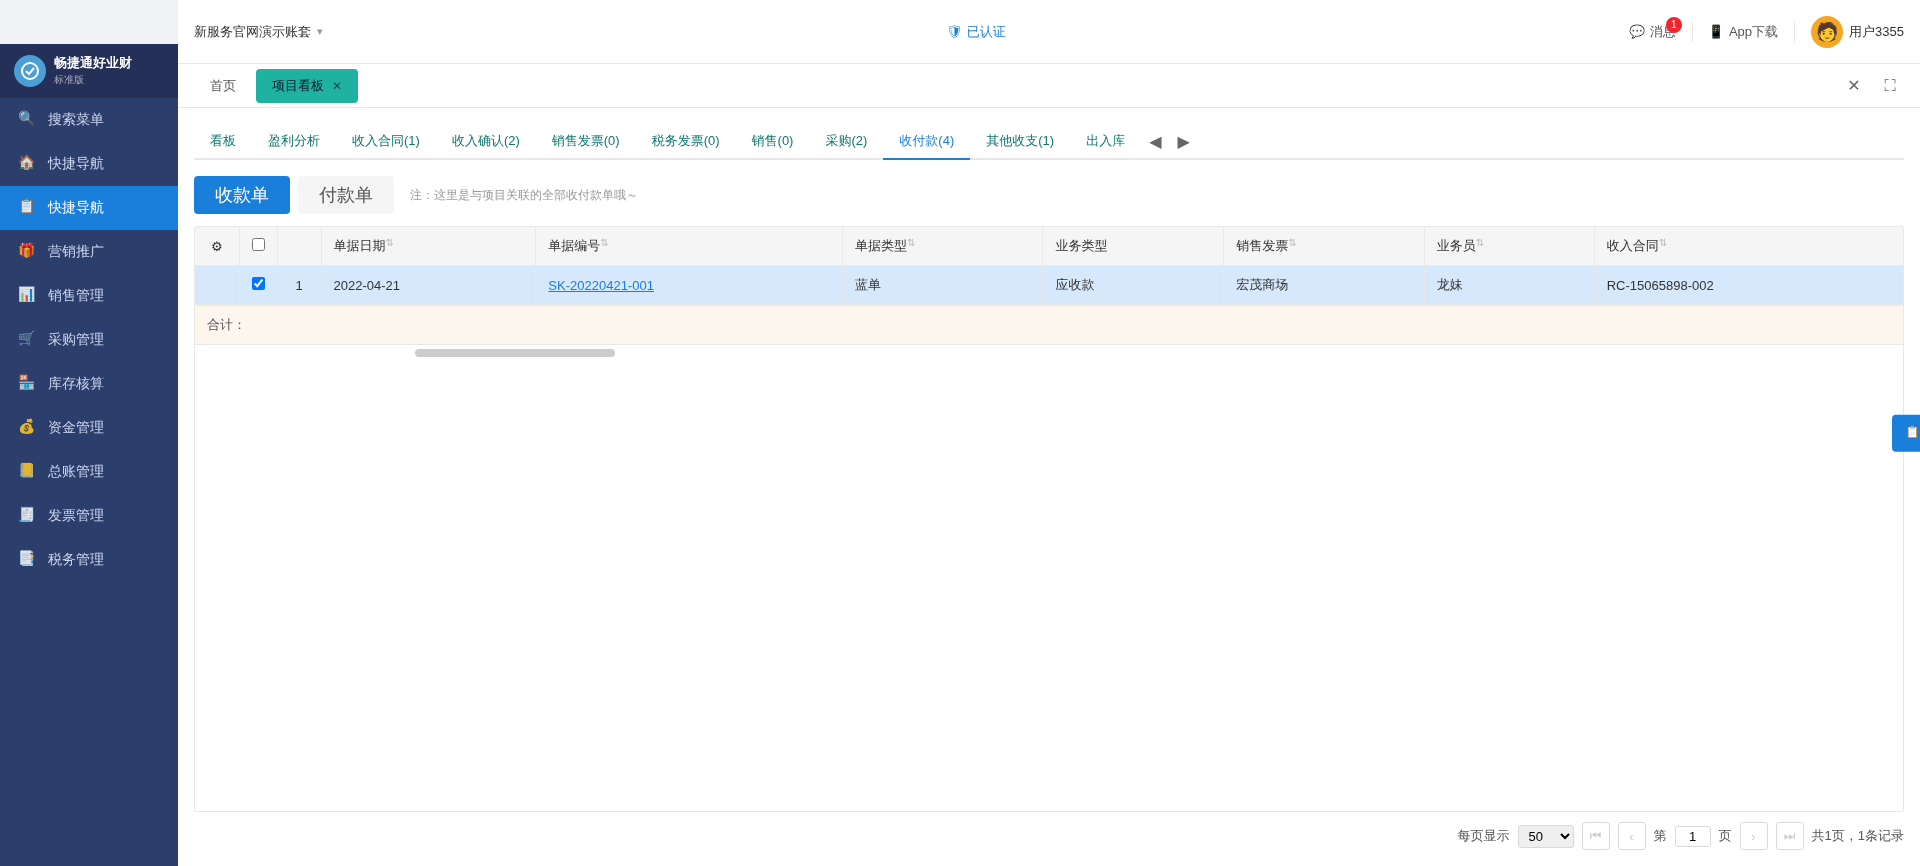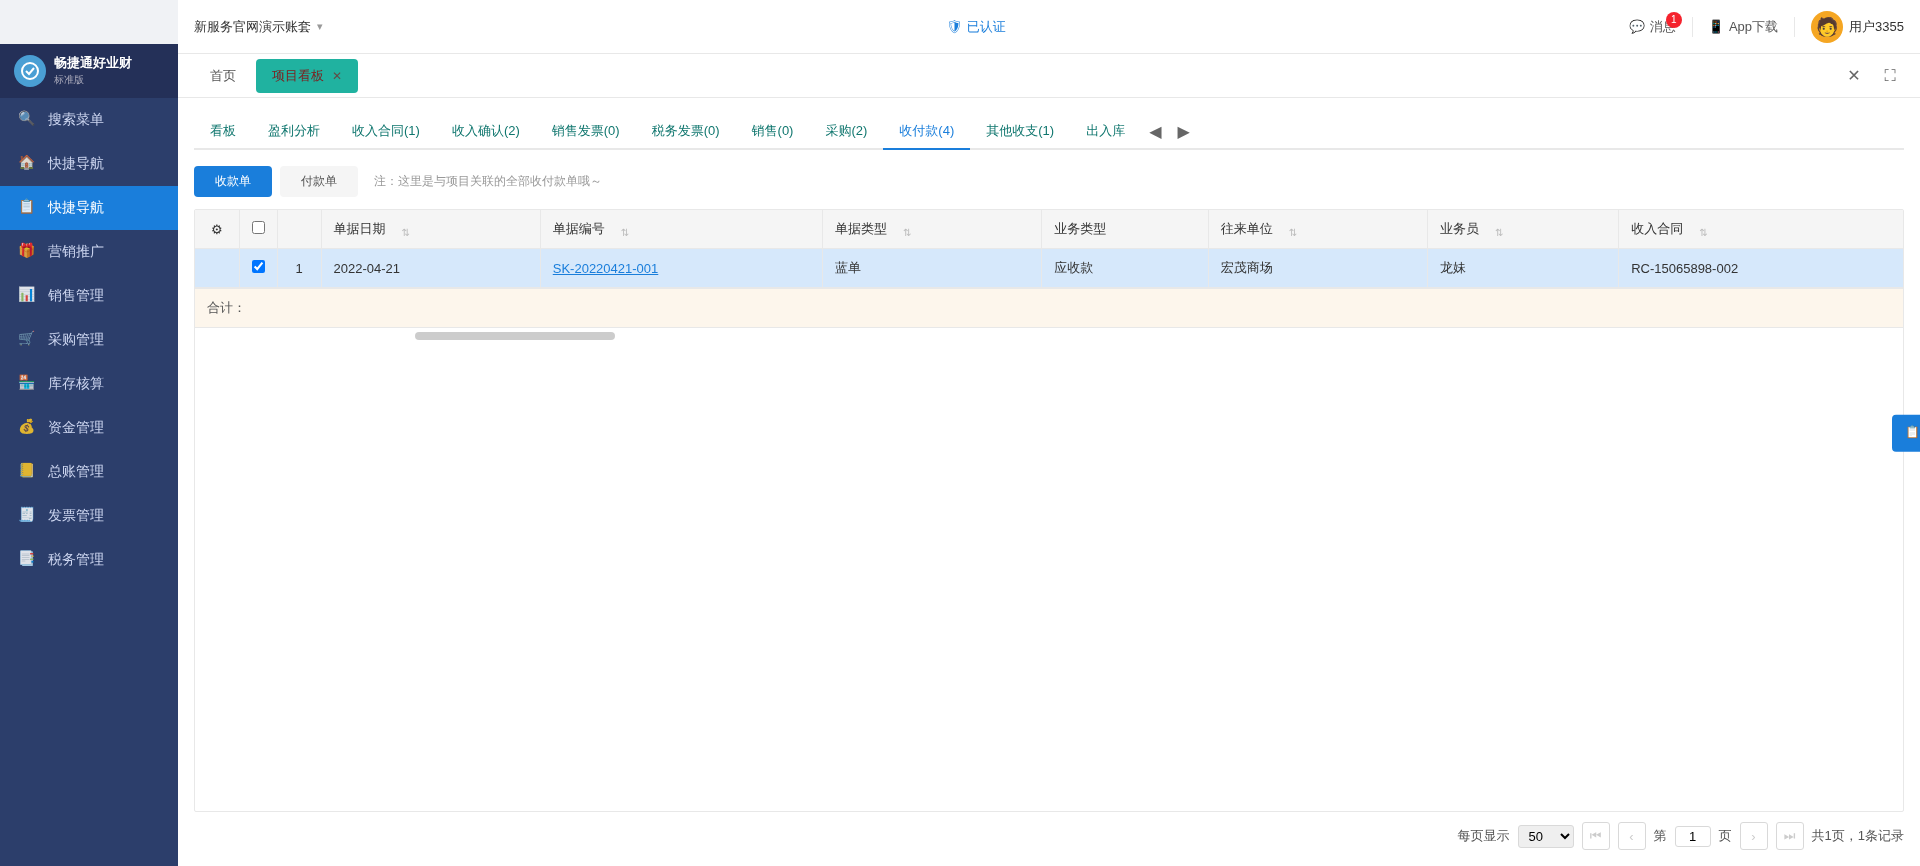--- a/index.html
+++ b/index.html
@@ -68,21 +68,21 @@
       flex: 1;
       display: flex;
       flex-direction: column;
       background: #f0f2f5;
       overflow: hidden;
     }
 
     
     .topbar {
       background: #fff;
-      height: 54px;
+      height: 64px;
       display: flex;
       align-items: center;
       padding: 0 16px;
       border-bottom: 1px solid #e8e8e8;
       gap: 12px;
     }
     .topbar-workspace {
       display: flex;
       align-items: center;
       gap: 6px;
@@ -159,21 +159,21 @@
       font-size: 13px;
       color: #555;
       cursor: pointer;
       border-radius: 2px;
       display: flex;
       align-items: center;
       gap: 6px;
     }
     .tab-item.active {
       background: #20b2a0;
-      color: #7f1d1d;
+      color: #0f172a;
       border-radius: 4px;
     }
     .tab-close {
       font-size: 12px;
       opacity: 0.7;
       margin-left: 2px;
     }
     .tabbar-spacer { flex: 1; }
     .tabbar-actions { display: flex; align-items: center; gap: 8px; }
     .tabbar-icon-btn {
@@ -272,21 +272,21 @@
     
     .inner-tabs {
       display: flex;
       align-items: center;
       gap: 8px;
       margin-bottom: 12px;
     }
     .inner-tab {
       padding: 6px 20px;
       border-radius: 4px;
-      font-size: 12px;
+      font-size: 18px;
       cursor: pointer;
       border: 1px solid transparent;
     }
     .inner-tab.active {
       background: #1a7edb;
       color: #fff;
     }
     .inner-tab:not(.active) {
       color: #555;
       background: #f5f5f5;
@@ -317,22 +317,22 @@
       padding: 10px 12px;
       text-align: left;
       color: #333;
       font-weight: 500;
       white-space: nowrap;
       border-right: 1px solid #e8e8e8;
     }
     thead th:last-child { border-right: none; }
     .th-with-sort {
       display: flex;
-      align-items: flex-end;
-      gap: 16px;
+      align-items: flex-start;
+      gap: 0;
     }
     .sort-icon { color: #bbb; font-size: 10px; }
     tbody tr { border-bottom: 1px solid #e8e8e8; }
     tbody tr.selected { background: #d6e8fb; }
     tbody td {
       padding: 10px 12px;
       color: #333;
       border-right: 1px solid #e8e8e8;
     }
     tbody td:last-child { border-right: none; }
@@ -594,21 +594,21 @@
               <div class="th-with-sort">
                 <span>单据类型</span>
                 <span class="sort-icon">⇅</span>
               </div>
             </th>
             <th>
               <span>业务类型</span>
             </th>
             <th>
               <div class="th-with-sort">
-                <span>往来单位</span>
+                <span>销售发票</span>
                 <span class="sort-icon">⇅</span>
               </div>
             </th>
             <th>
               <div class="th-with-sort">
                 <span>业务员</span>
                 <span class="sort-icon">⇅</span>
               </div>
             </th>
             <th>

